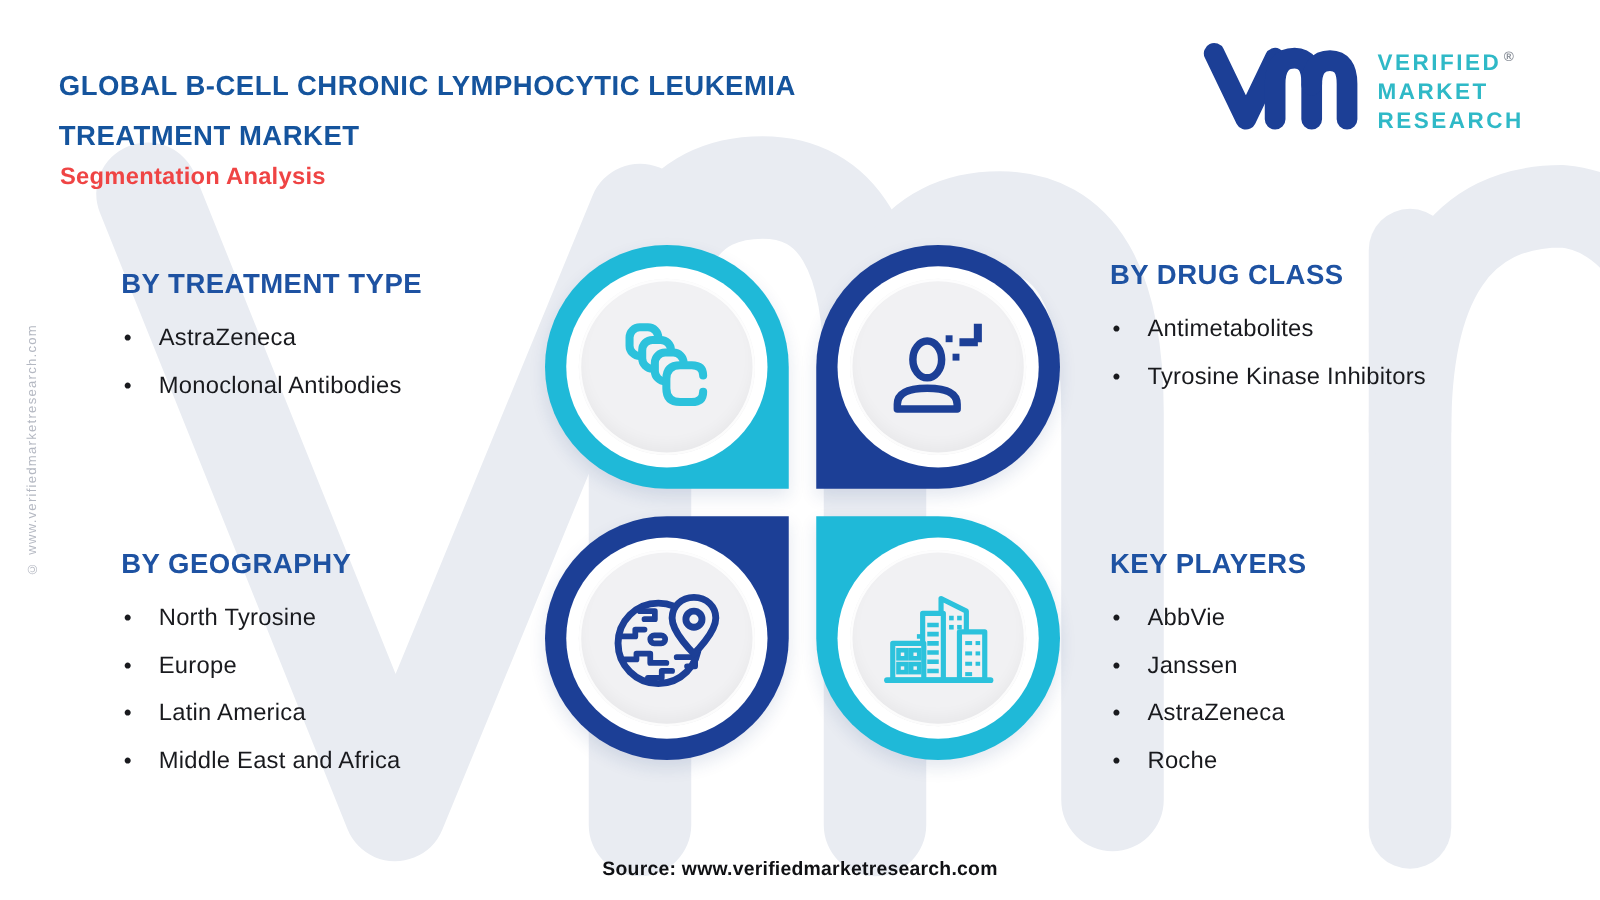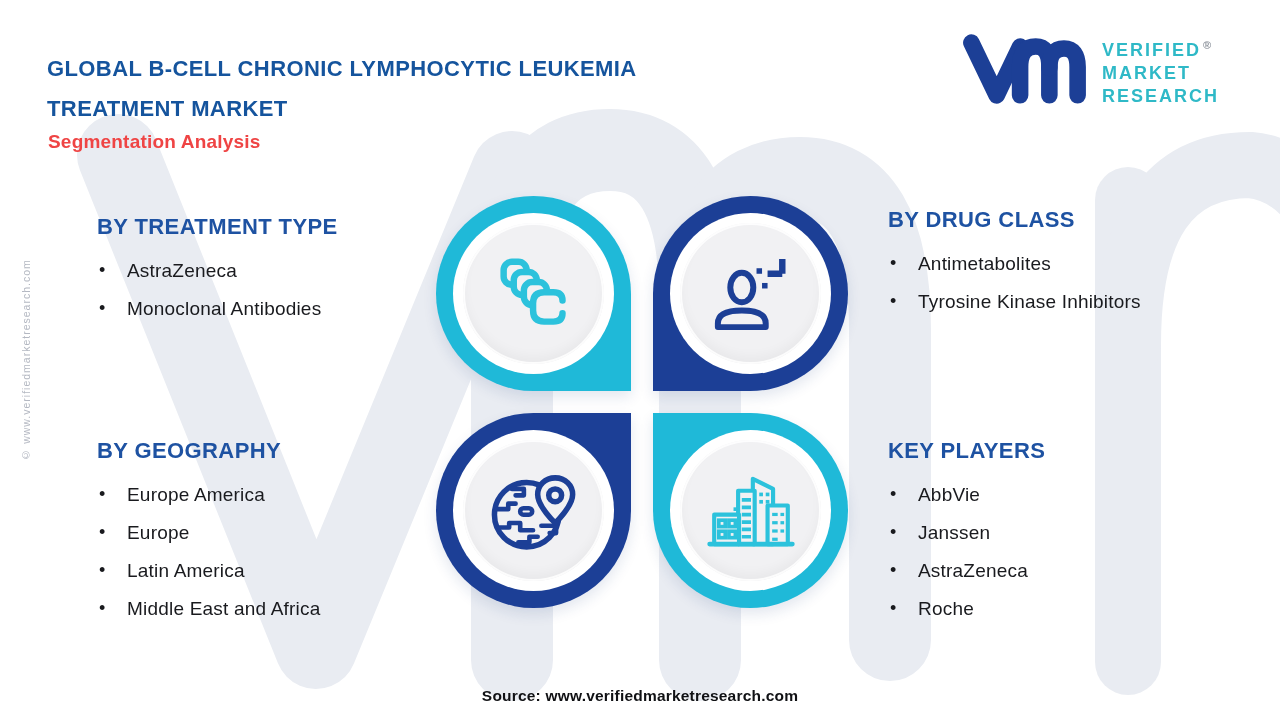--- a/index.html
+++ b/index.html
@@ -105,21 +105,21 @@
     <h2>BY DRUG CLASS</h2>
     <ul>
       <li>Antimetabolites</li>
       <li>Tyrosine Kinase Inhibitors</li>
     </ul>
   </section>
 
   <section class="seg seg-bl">
     <h2>BY GEOGRAPHY</h2>
     <ul>
-      <li>Europe America</li>
+      <li>North Tyrosine</li>
       <li>Europe</li>
       <li>Latin America</li>
       <li>Middle East and Africa</li>
     </ul>
   </section>
 
   <section class="seg seg-br">
     <h2>KEY PLAYERS</h2>
     <ul>
       <li>AbbVie</li>

